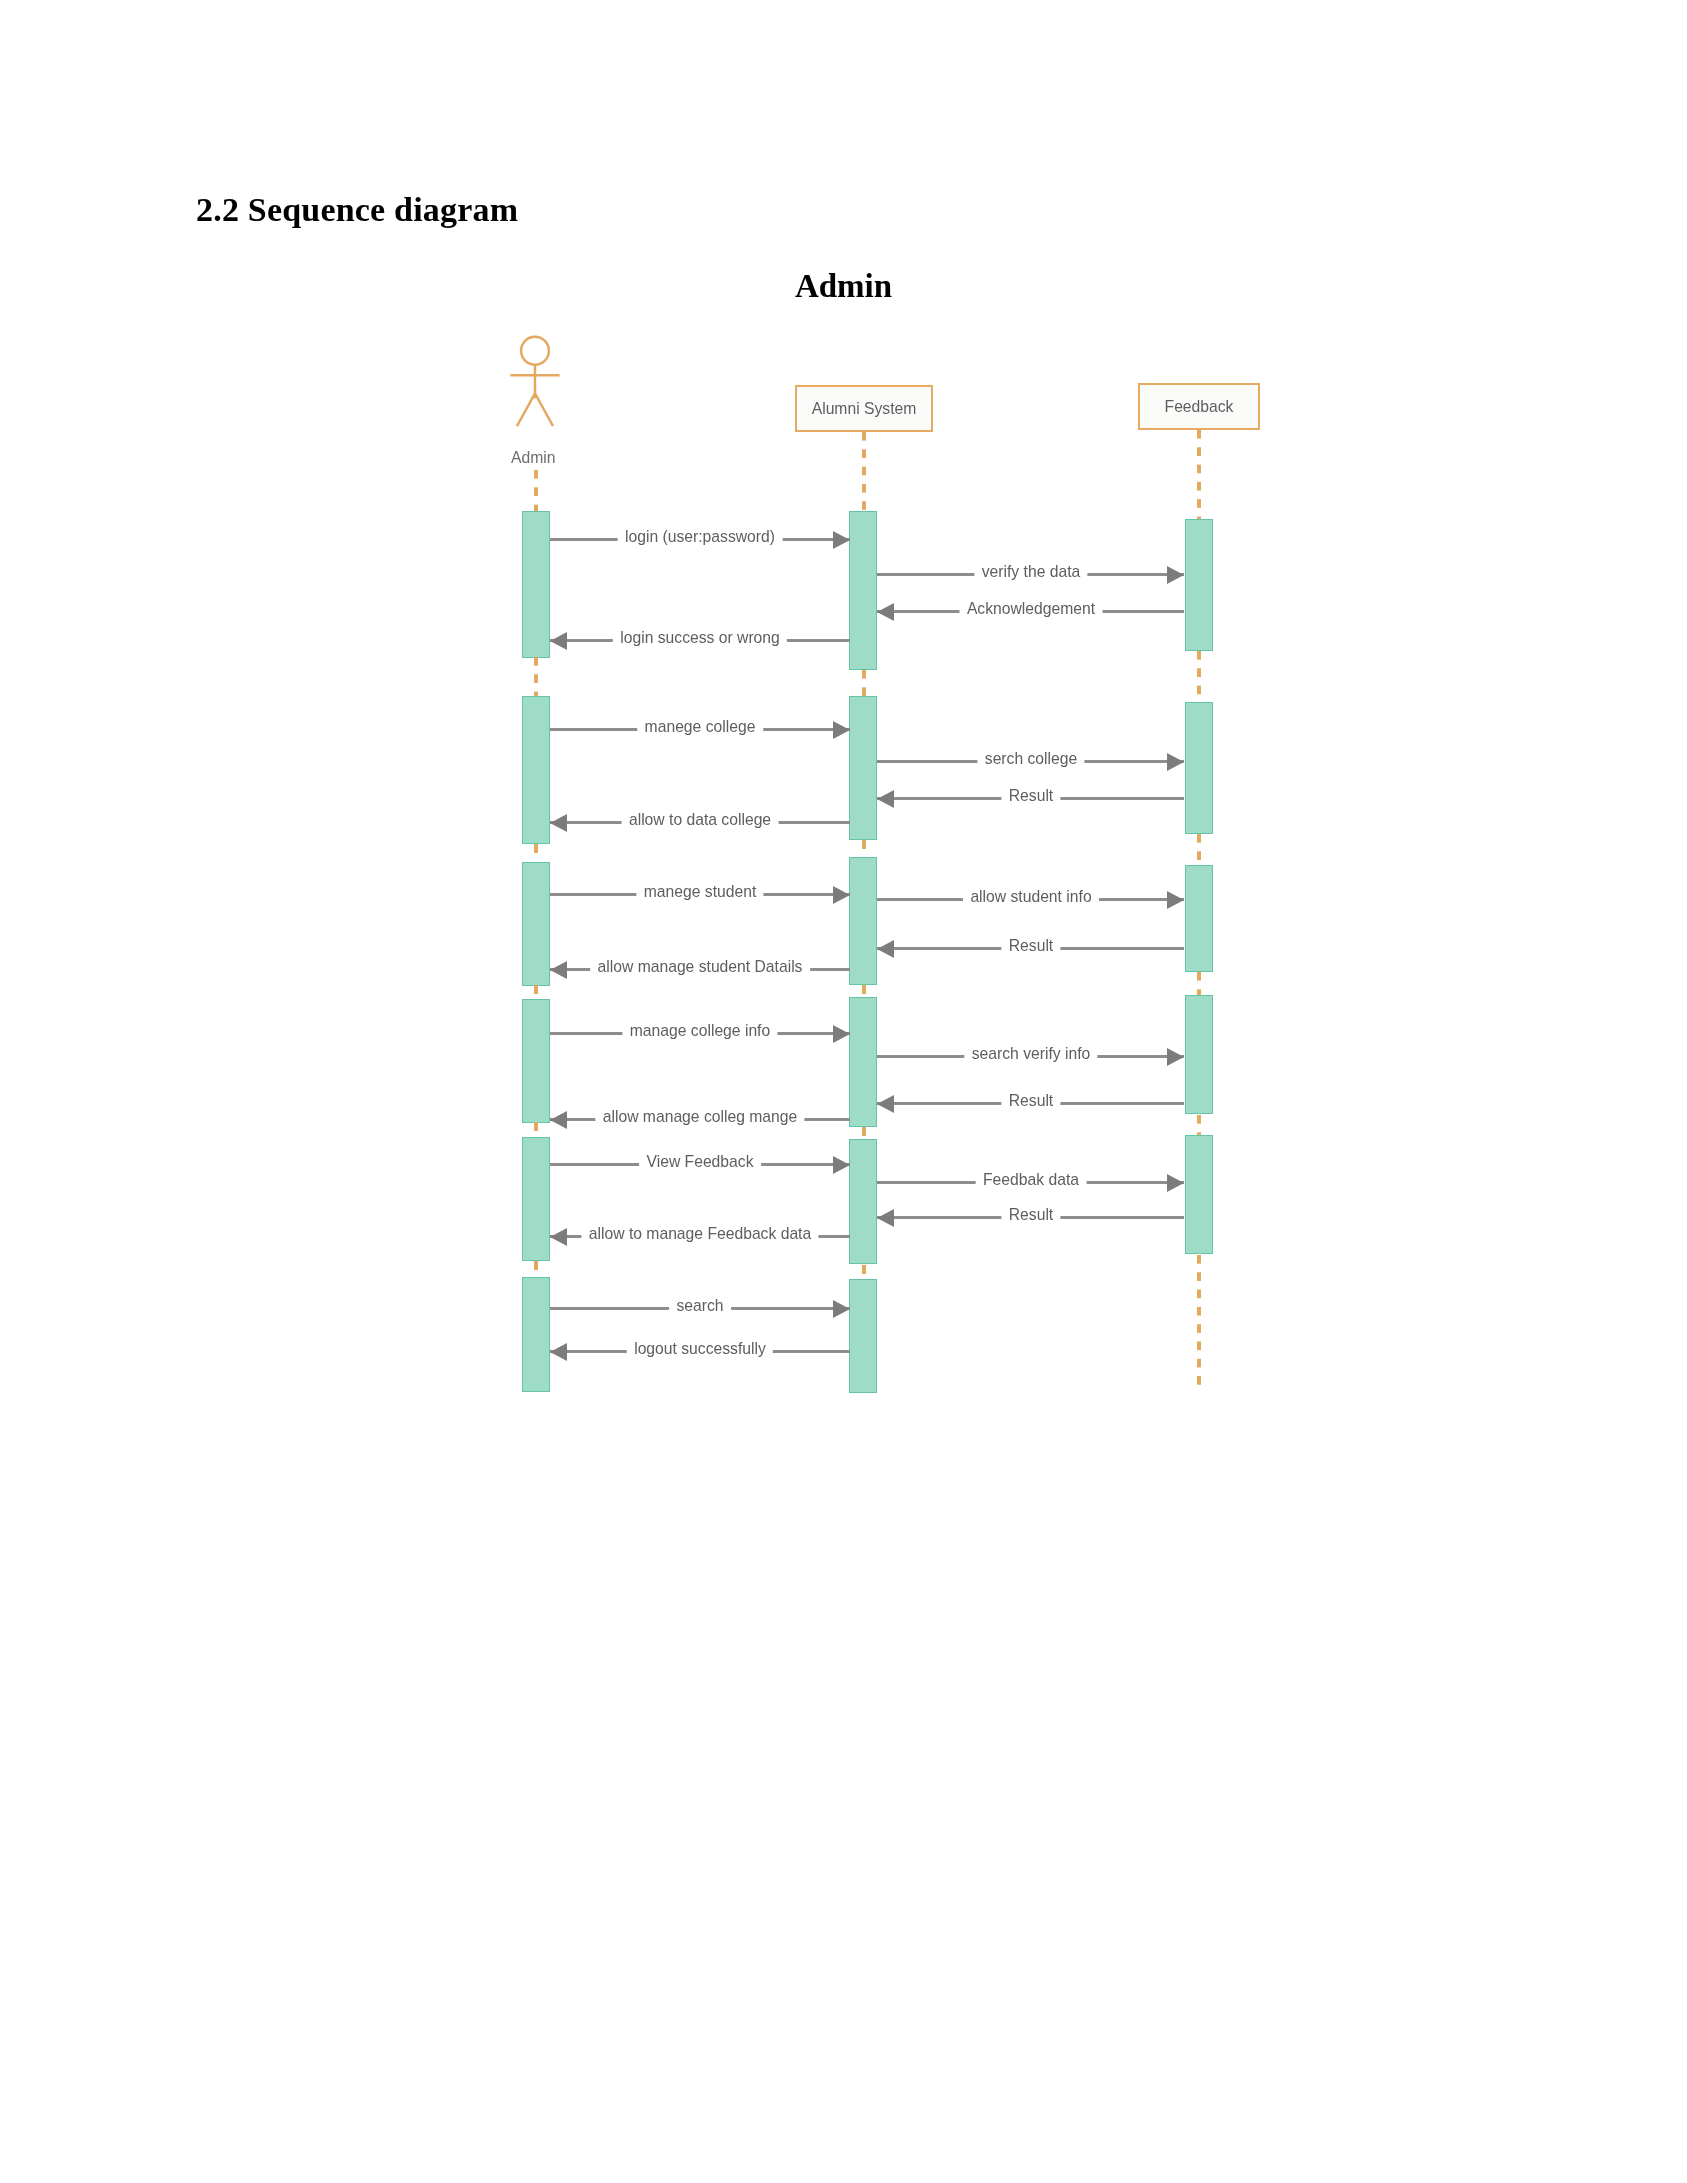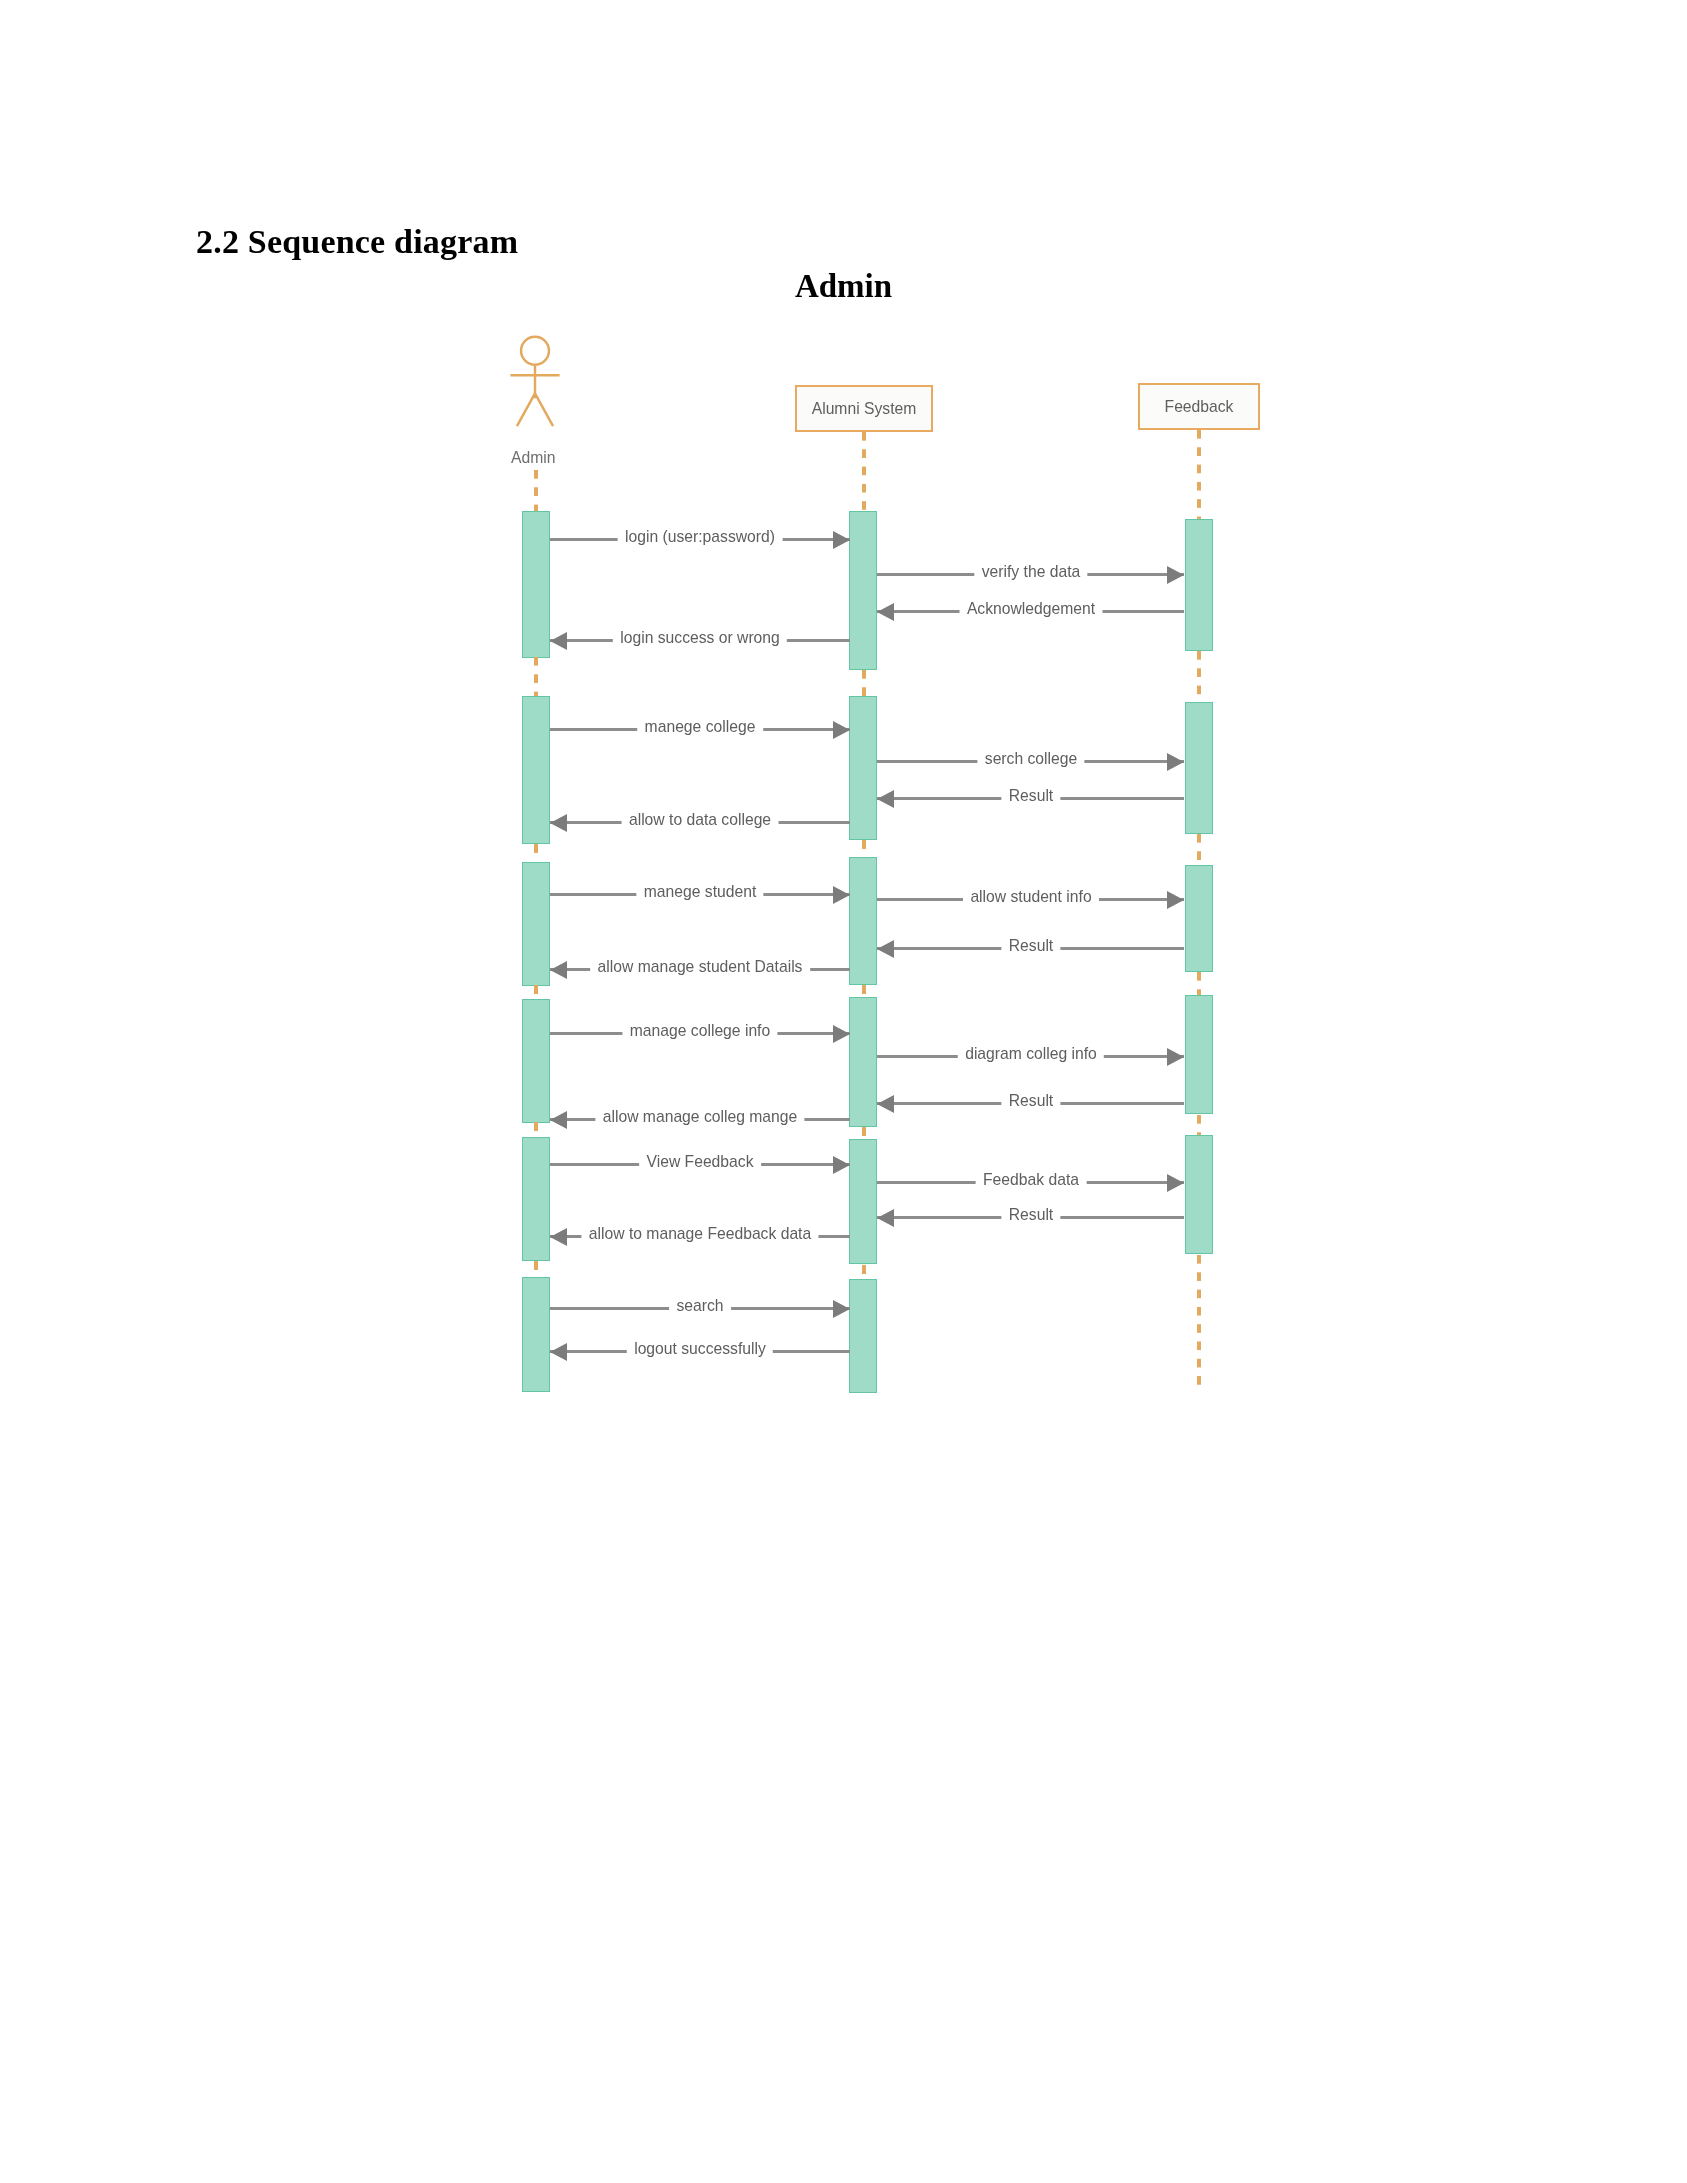--- a/index.html
+++ b/index.html
@@ -19,21 +19,20 @@
   .doc-title {
     position: absolute;
     left: 196px;
     top: 191px;
     font-family: "Liberation Serif", serif;
     font-weight: bold;
     font-size: 34px;
     color: #000000;
     letter-spacing: 0.2px;
     white-space: nowrap;
-    margin-top: 32px;
   }
   .diagram-title {
     position: absolute;
     left: 0;
     top: 268px;
     width: 1687px;
     text-align: center;
     font-family: "Liberation Serif", serif;
     font-weight: bold;
     font-size: 33px;
@@ -254,21 +253,21 @@
         <div class="msg-label" style="left: 150px;">allow manage student Datails</div>
       </div>
       <div class="message" style="left: 550px; top: 1032px; width: 300px;">
         <div class="msg-line" style="width: 300px;"></div>
         <div class="msg-head right" style="left: 283px;"></div>
         <div class="msg-label" style="left: 150px;">manage college info</div>
       </div>
       <div class="message" style="left: 877px; top: 1055px; width: 307px;">
         <div class="msg-line" style="width: 307px;"></div>
         <div class="msg-head right" style="left: 290px;"></div>
-        <div class="msg-label" style="left: 154px;">diagram colleg info</div>
+        <div class="msg-label" style="left: 154px;">search verify info</div>
       </div>
       <div class="message" style="left: 877px; top: 1102px; width: 307px;">
         <div class="msg-line" style="width: 307px;"></div>
         <div class="msg-head left" style="left: 0px;"></div>
         <div class="msg-label" style="left: 154px;">Result</div>
       </div>
       <div class="message" style="left: 550px; top: 1118px; width: 300px;">
         <div class="msg-line" style="width: 300px;"></div>
         <div class="msg-head left" style="left: 0px;"></div>
         <div class="msg-label" style="left: 150px;">allow manage colleg mange</div>

